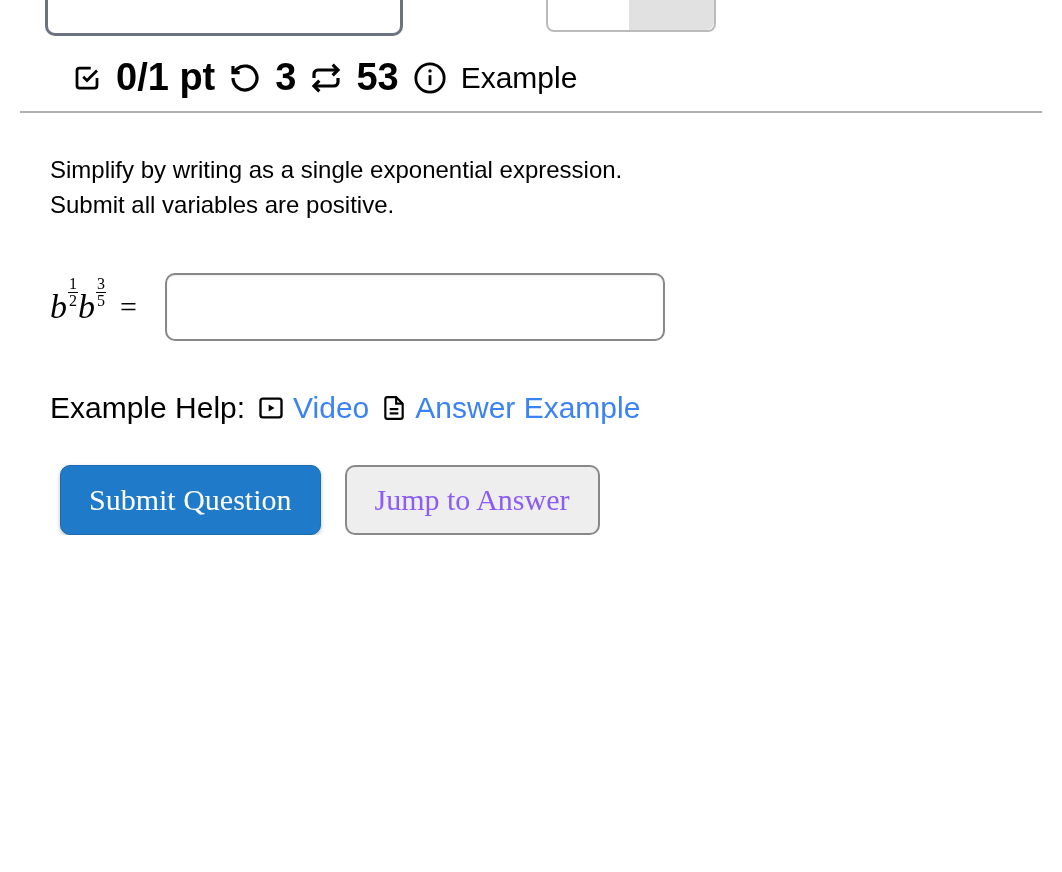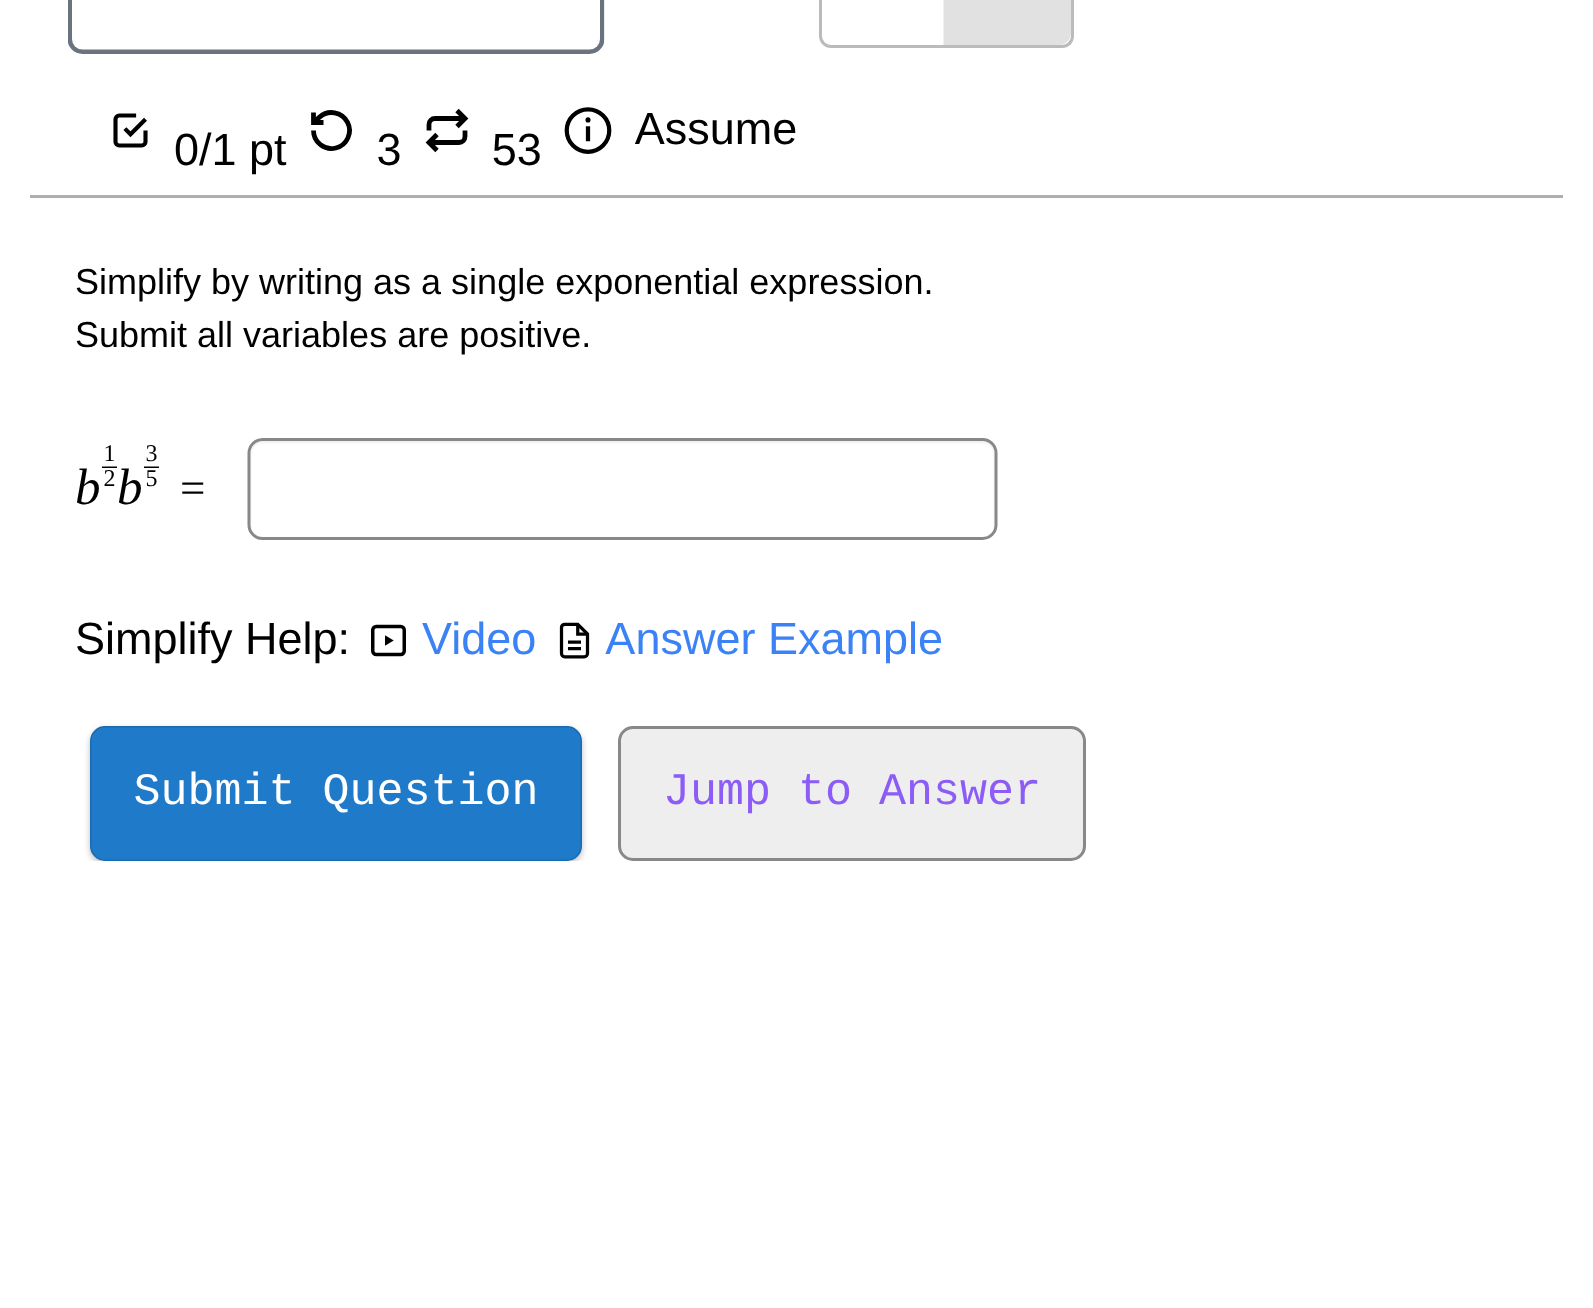--- a/index.html
+++ b/index.html
@@ -44,21 +44,21 @@
   }
   .meta-row {
     display: flex;
     align-items: center;
     gap: 14px;
     padding: 18px 0 12px 52px;
     border-bottom: 2px solid #afafaf;
     margin: 0 20px 0 20px;
   }
   .meta-row .ic { display:inline-flex; align-items:center; }
-  .meta-row .txt { font-size: 30px; font-weight: 400; margin-top: 28px; }
+  .meta-row .txt { font-size: 38px; font-weight: 700; }
   .details-link { font-size: 30px; font-weight: 400; cursor:pointer; }
   .content {
     padding: 40px 50px 0 50px;
   }
   .prompt {
     font-size: 24px;
     line-height: 1.45;
     margin-bottom: 50px;
   }
   .eq-row {
@@ -115,24 +115,24 @@
     align-items:center;
     gap:8px;
   }
   .btn-row {
     display: flex;
     gap: 24px;
     padding-left:10px;
   }
   .btn {
     font-size: 30px;
-    padding: 26px 28px;
+    padding: 16px 28px;
     border-radius: 10px;
     cursor: pointer;
-    font-family: Liberation Mono, monospace;
+    font-family: Liberation Serif, serif;
   }
   .btn-primary {
     background: #1f7ac9;
     color: #fff;
     border: 1px solid #1a6bb0;
     box-shadow: 0 2px 4px rgba(0,0,0,0.25);
   }
   .btn-secondary {
     background: #eee;
     color: #8b5cf6;
@@ -172,21 +172,21 @@
     </svg>
   </span>
   <span class="txt">53</span>
   <span class="ic" style="cursor:pointer;">
     <svg width="34" height="34" viewBox="0 0 24 24" fill="none" stroke="#000" stroke-width="2">
       <circle cx="12" cy="12" r="10"></circle>
       <line x1="12" y1="10" x2="12" y2="17"></line>
       <circle cx="12" cy="7" r="1.2" fill="#000" stroke="none"></circle>
     </svg>
   </span>
-  <span class="details-link">Assume</span>
+  <span class="details-link">Example</span>
 </div>
 
 <div class="content">
   <div class="prompt">
     <span>Simplify by writing as a single exponential expression.</span><br>
     <span>Submit all variables are positive.</span>
   </div>
 
   <div class="eq-row">
     <span class="math">
@@ -199,21 +199,21 @@
       <span class="frac">
         <span class="n">3</span>
         <span class="d">5</span>
       </span>
       <span class="eq-sign">=</span>
     </span>
     <input class="answer-input" type="text" value="" style="">
   </div>
 
   <div class="help-row">
-    <span>Simplify Help:</span>
+    <span>Example Help:</span>
     <span class="help-link">
       <span>
         <svg width="28" height="28" viewBox="0 0 24 24" fill="none" stroke="#000" stroke-width="2">
           <rect x="3" y="4" width="18" height="16" rx="2"></rect>
           <path d="M10 9l5 3-5 3V9z" fill="#000" stroke="none"></path>
         </svg>
       </span>
       <span>Video</span>
     </span>
     <span class="help-link">

